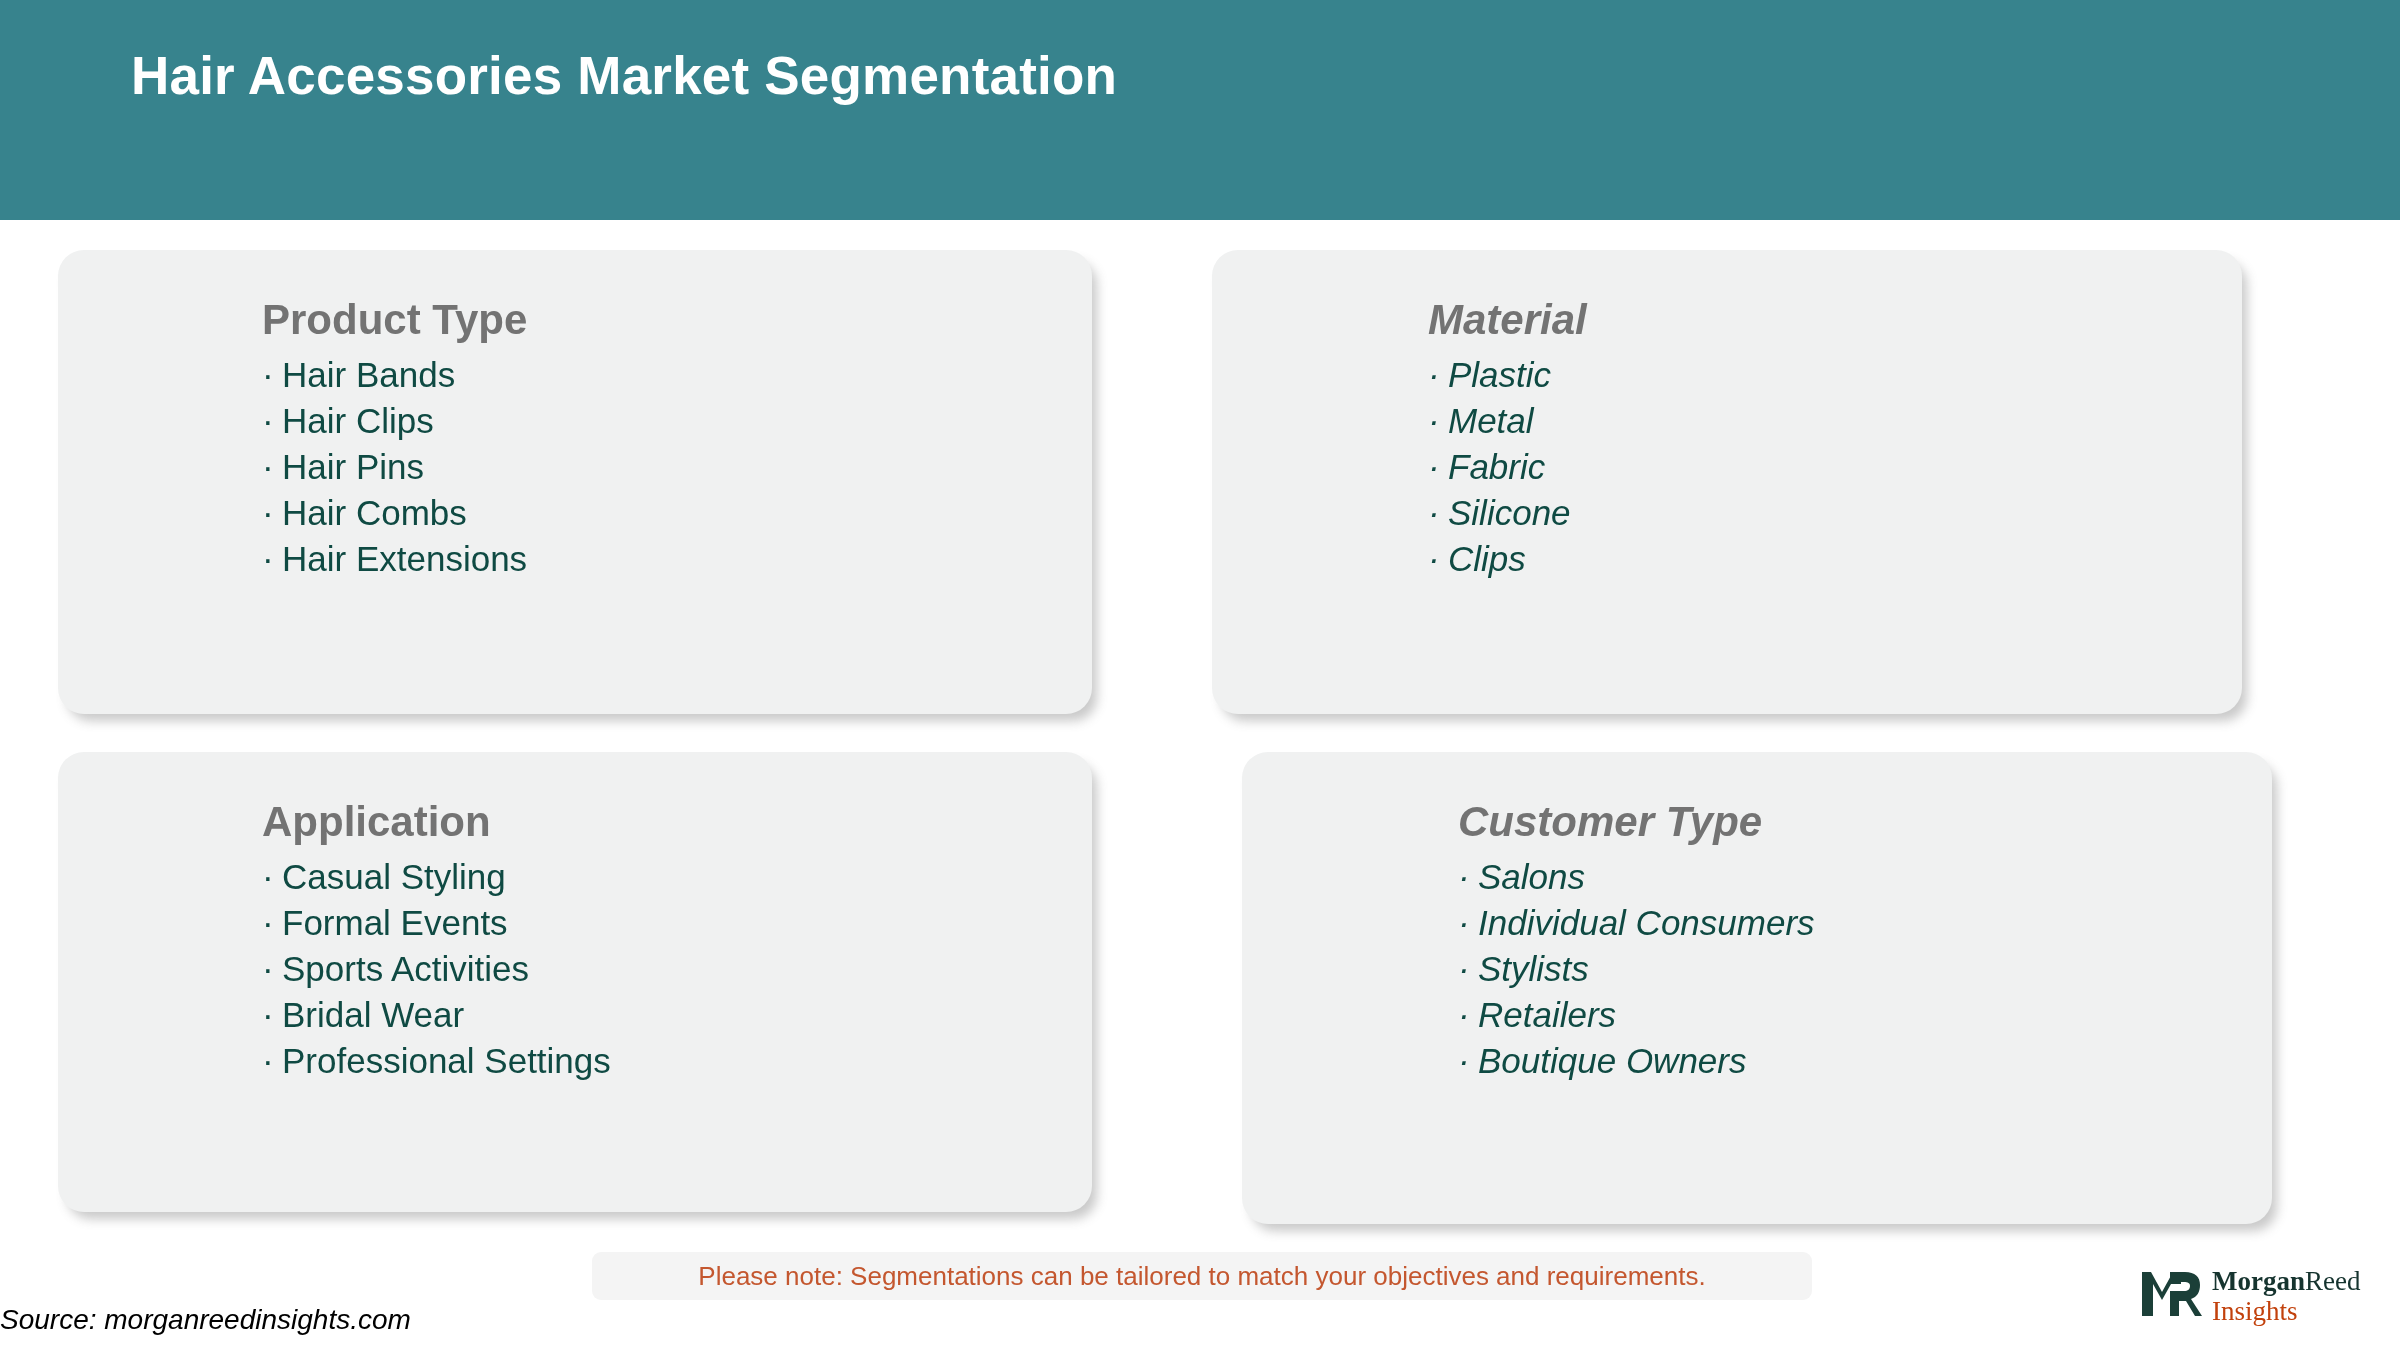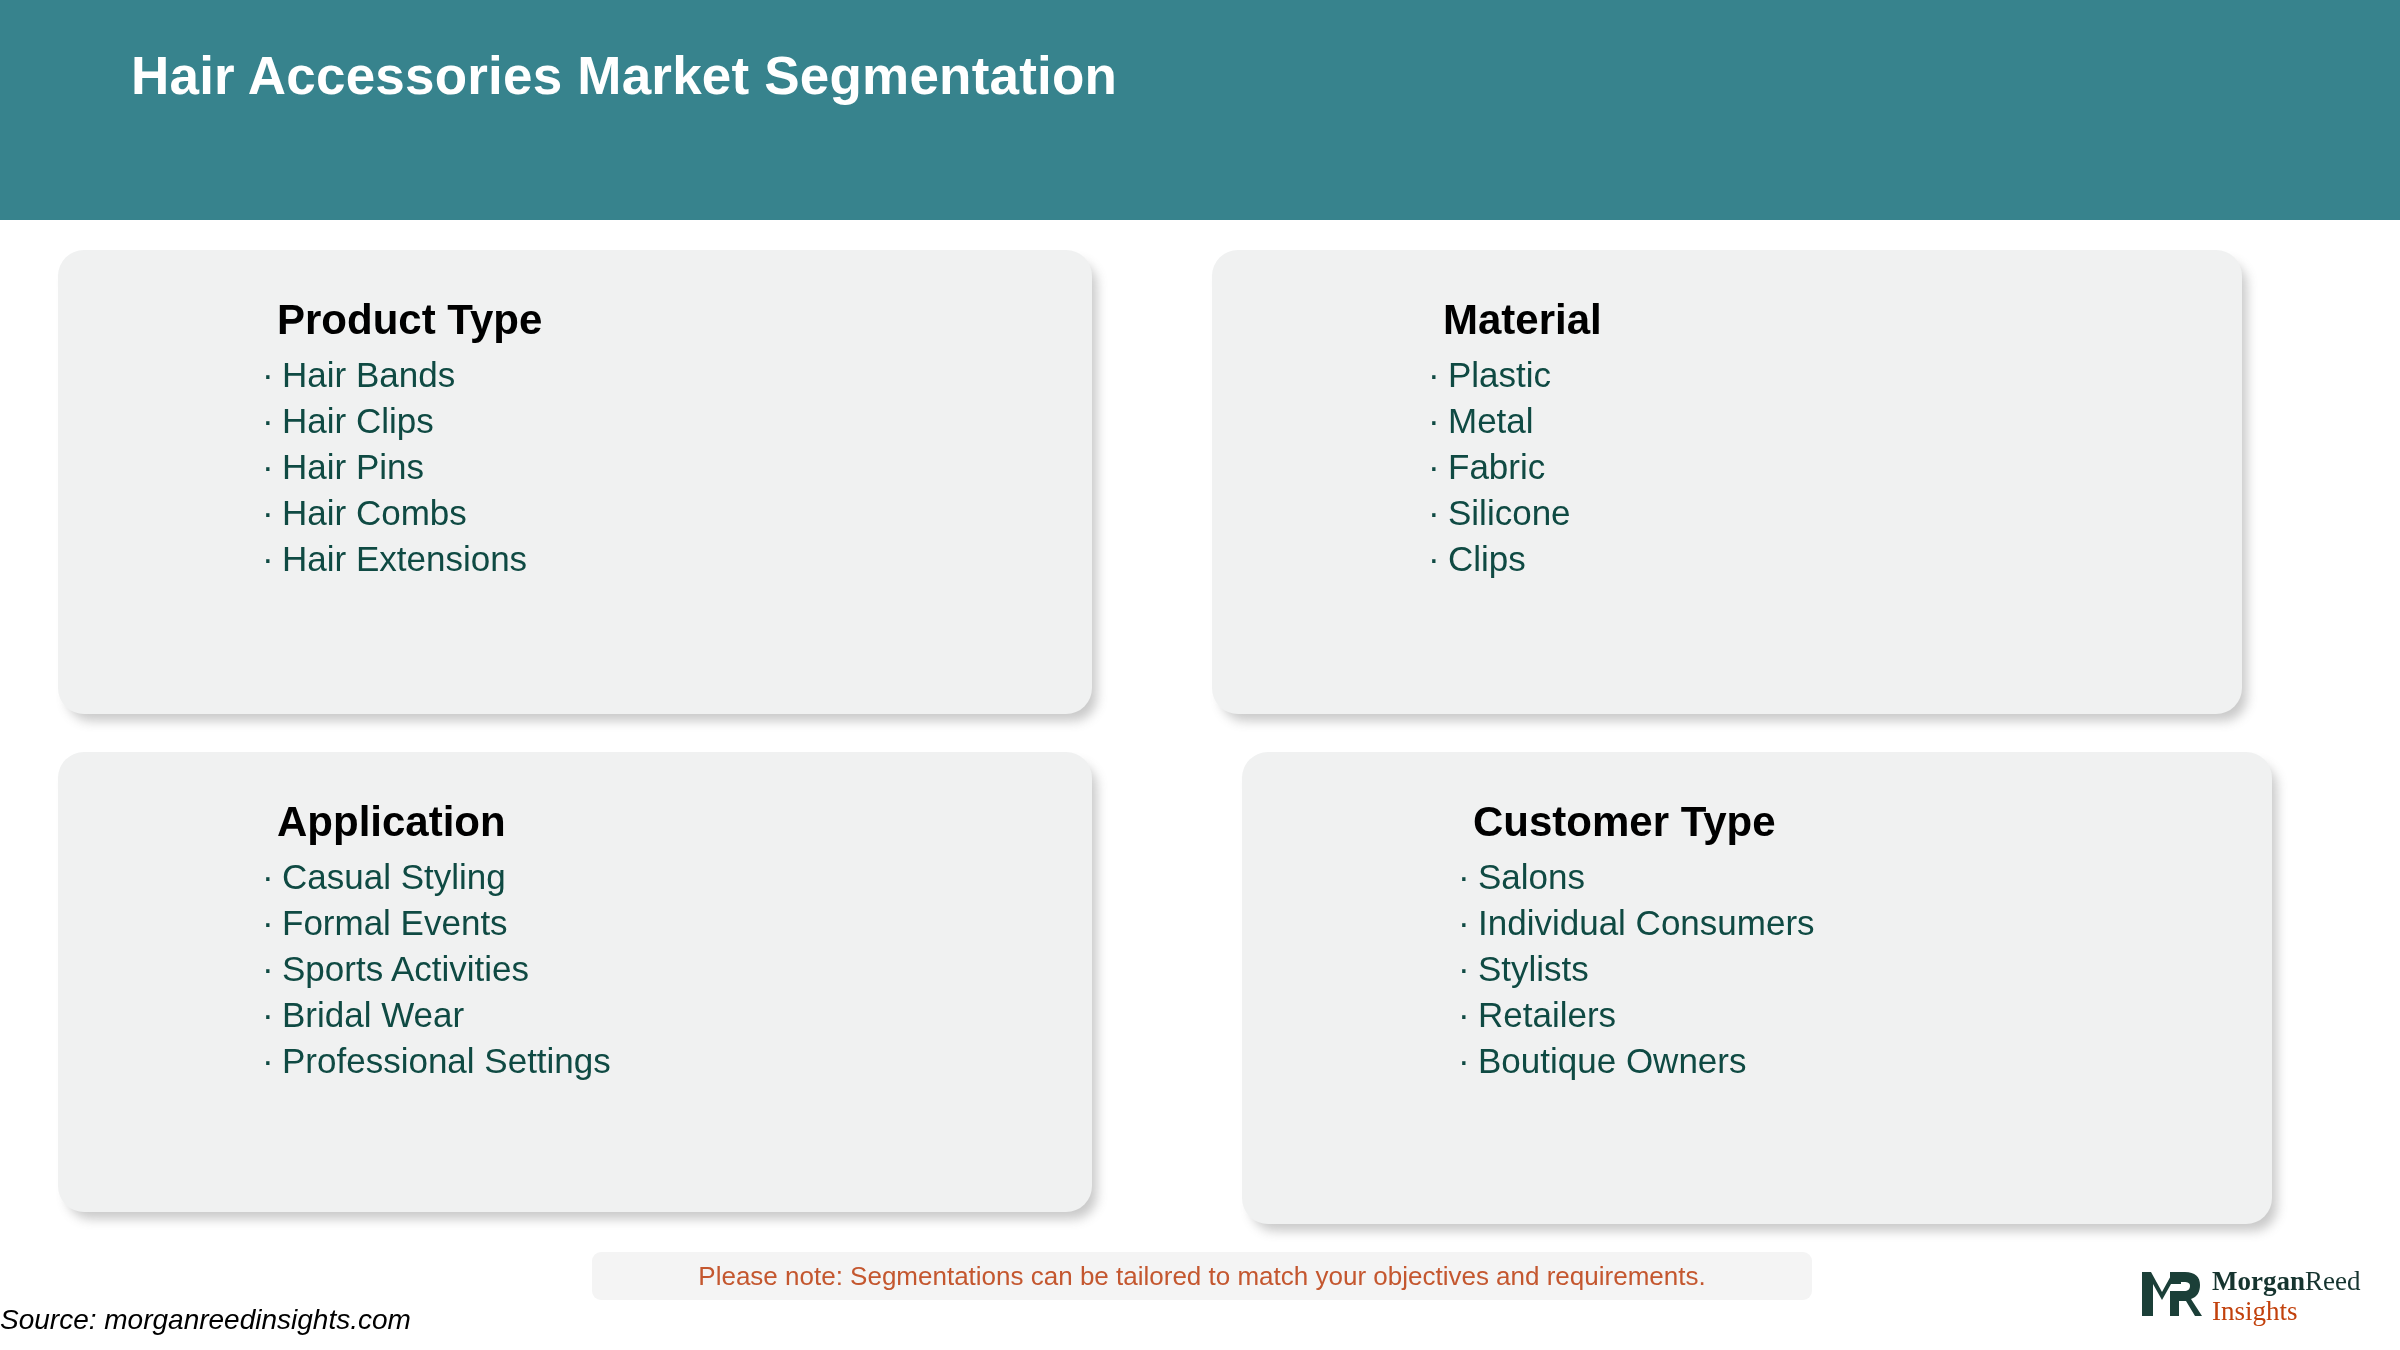--- a/index.html
+++ b/index.html
@@ -56,28 +56,28 @@
   .card-1 { left: 1212px; top: 78px;  width: 1030px; height: 464px; }
   .card-2 { left: 58px;   top: 580px; width: 1034px; height: 460px; }
   .card-3 { left: 1242px; top: 580px; width: 1030px; height: 472px; }
 
   .card-inner {
     position: absolute;
     left: 204px;
     top: 44px;
     right: 26px;
   }
-  .card-1 .card-inner, .card-3 .card-inner { left: 216px; }
+  .card-1 .card-inner, .card-3 .card-inner { left: 216px; font-style: italic; }
 
   .card-title {
     font-size: 42px;
     font-weight: bold;
-    color: #000000;
+    color: #737373;
     line-height: 52px;
-    margin: 0 0 6px 15px;
+    margin: 0 0 6px 0;
     white-space: nowrap;
   }
   .card-list {
     list-style: none;
     margin: 0;
     padding: 0;
   }
   .card-list li {
     font-size: 35px;
     color: #0f4a43;

